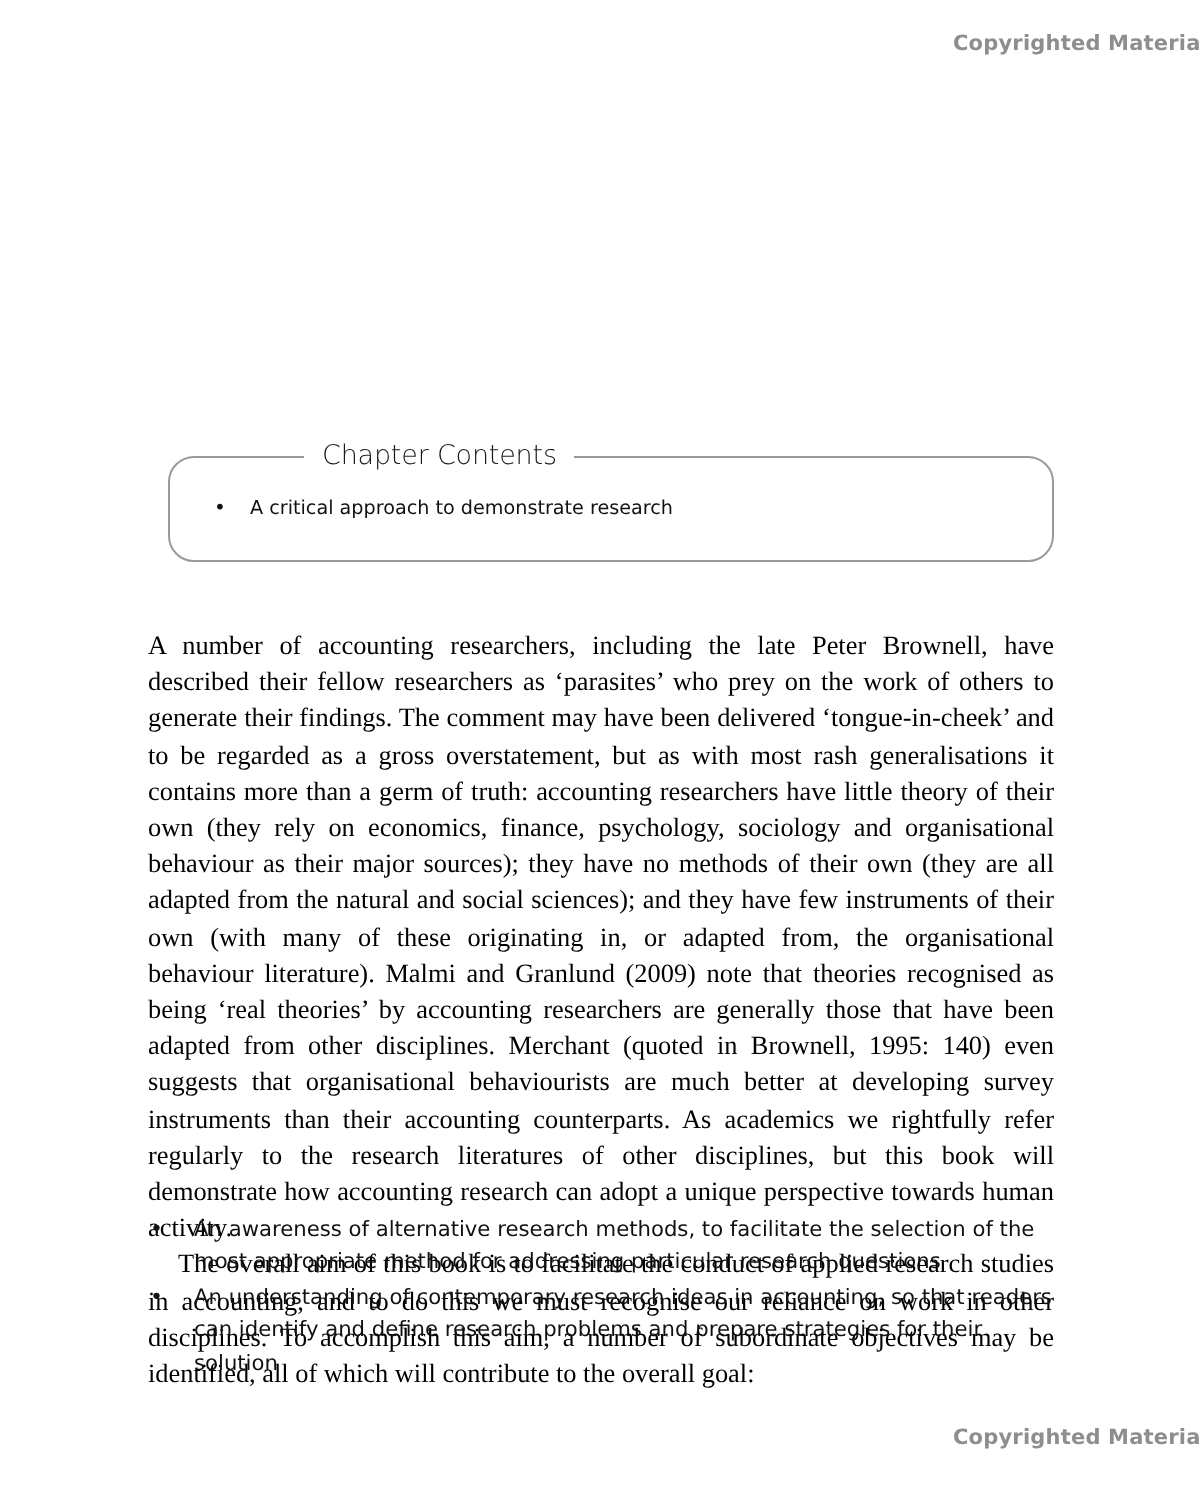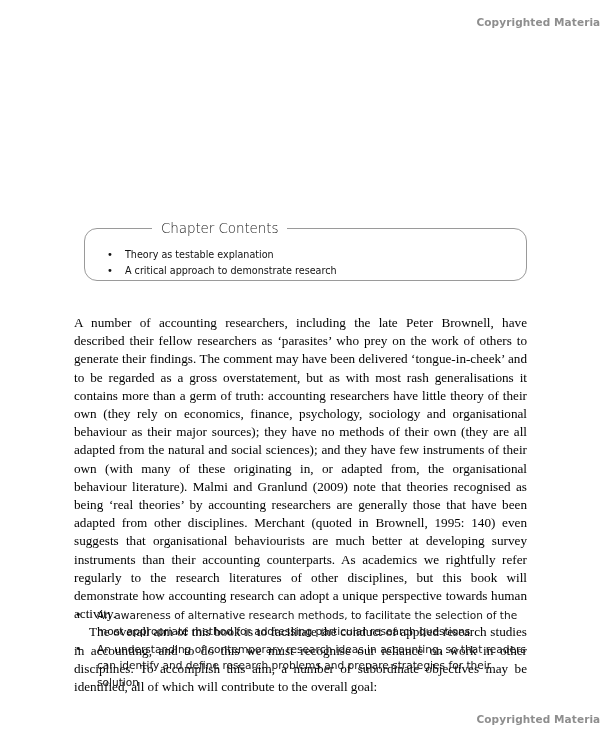--- a/index.html
+++ b/index.html
@@ -185,21 +185,20 @@
 <body>
 
 <div class="page">
 
   <div class="watermark watermark-top">Copyrighted Material</div>
 
 
   <div class="contents-box"></div>
   <div class="contents-legend">Chapter Contents</div>
   <ul class="contents-list">
-    <li>Theory as testable explanation</li>
     <li>A critical approach to demonstrate research</li>
   </ul>
 
   <div class="body-copy">
     <p>A number of accounting researchers, including the late Peter Brownell, have described their fellow researchers as ‘parasites’ who prey on the work of others to generate their findings. The comment may have been delivered ‘tongue-in-cheek’ and to be regarded as a gross overstatement, but as with most rash generalisations it contains more than a germ of truth: accounting researchers have little theory of their own (they rely on economics, finance, psychology, sociology and organisational behaviour as their major sources); they have no methods of their own (they are all adapted from the natural and social sciences); and they have few instruments of their own (with many of these originating in, or adapted from, the organisational behaviour literature). Malmi and Granlund (2009) note that theories recognised as being ‘real theories’ by accounting researchers are generally those that have been adapted from other disciplines. Merchant (quoted in Brownell, 1995: 140) even suggests that organisational behaviourists are much better at developing survey instruments than their accounting counterparts. As academics we rightfully refer regularly to the research literatures of other disciplines, but this book will demonstrate how accounting research can adopt a unique perspective towards human activity.</p>
     <p class="indented">The overall aim of this book is to facilitate the conduct of applied research studies in accounting, and to do this we must recognise our reliance on work in other disciplines. To accomplish this aim, a number of subordinate objectives may be identified, all of which will contribute to the overall goal:</p>
   </div>
 
   <ul class="objectives">
     <li>An awareness of alternative research methods, to facilitate the selection of the most appropriate method for addressing particular research questions</li>

